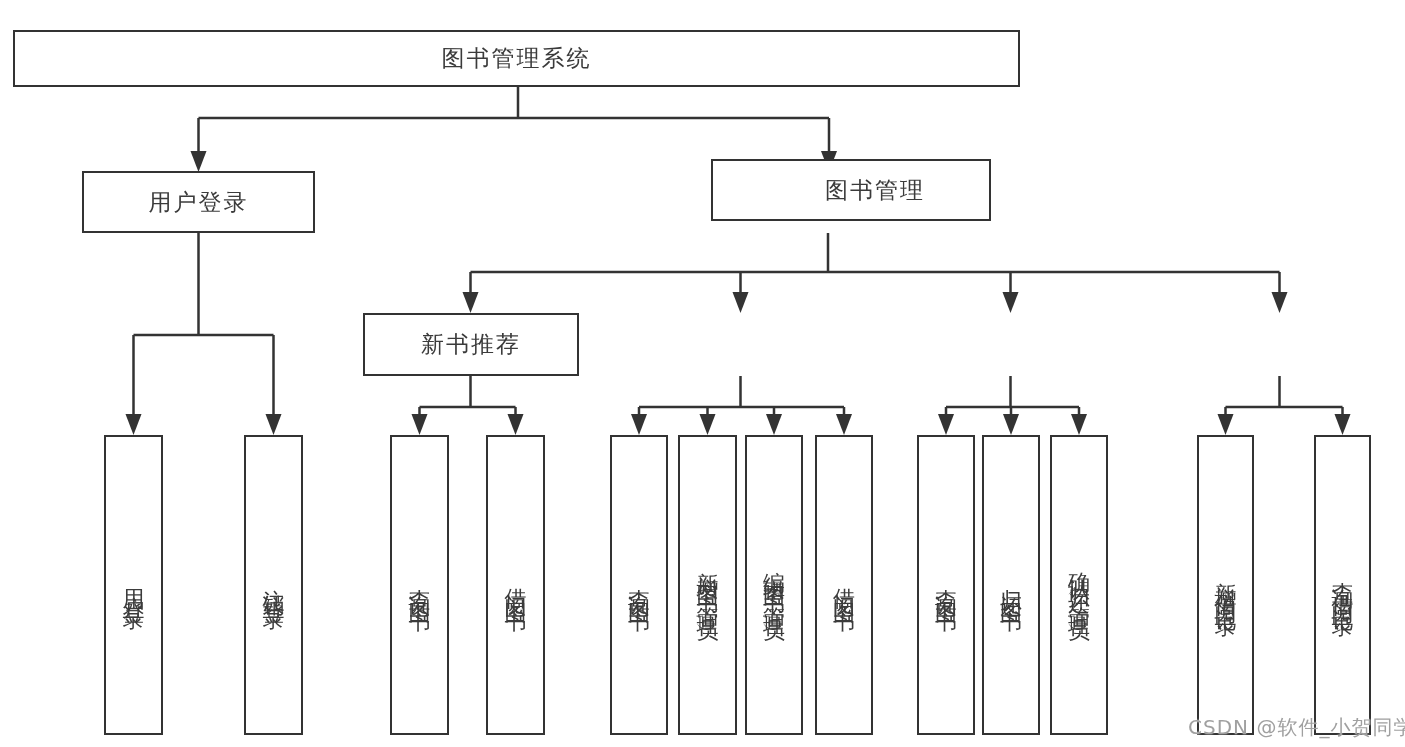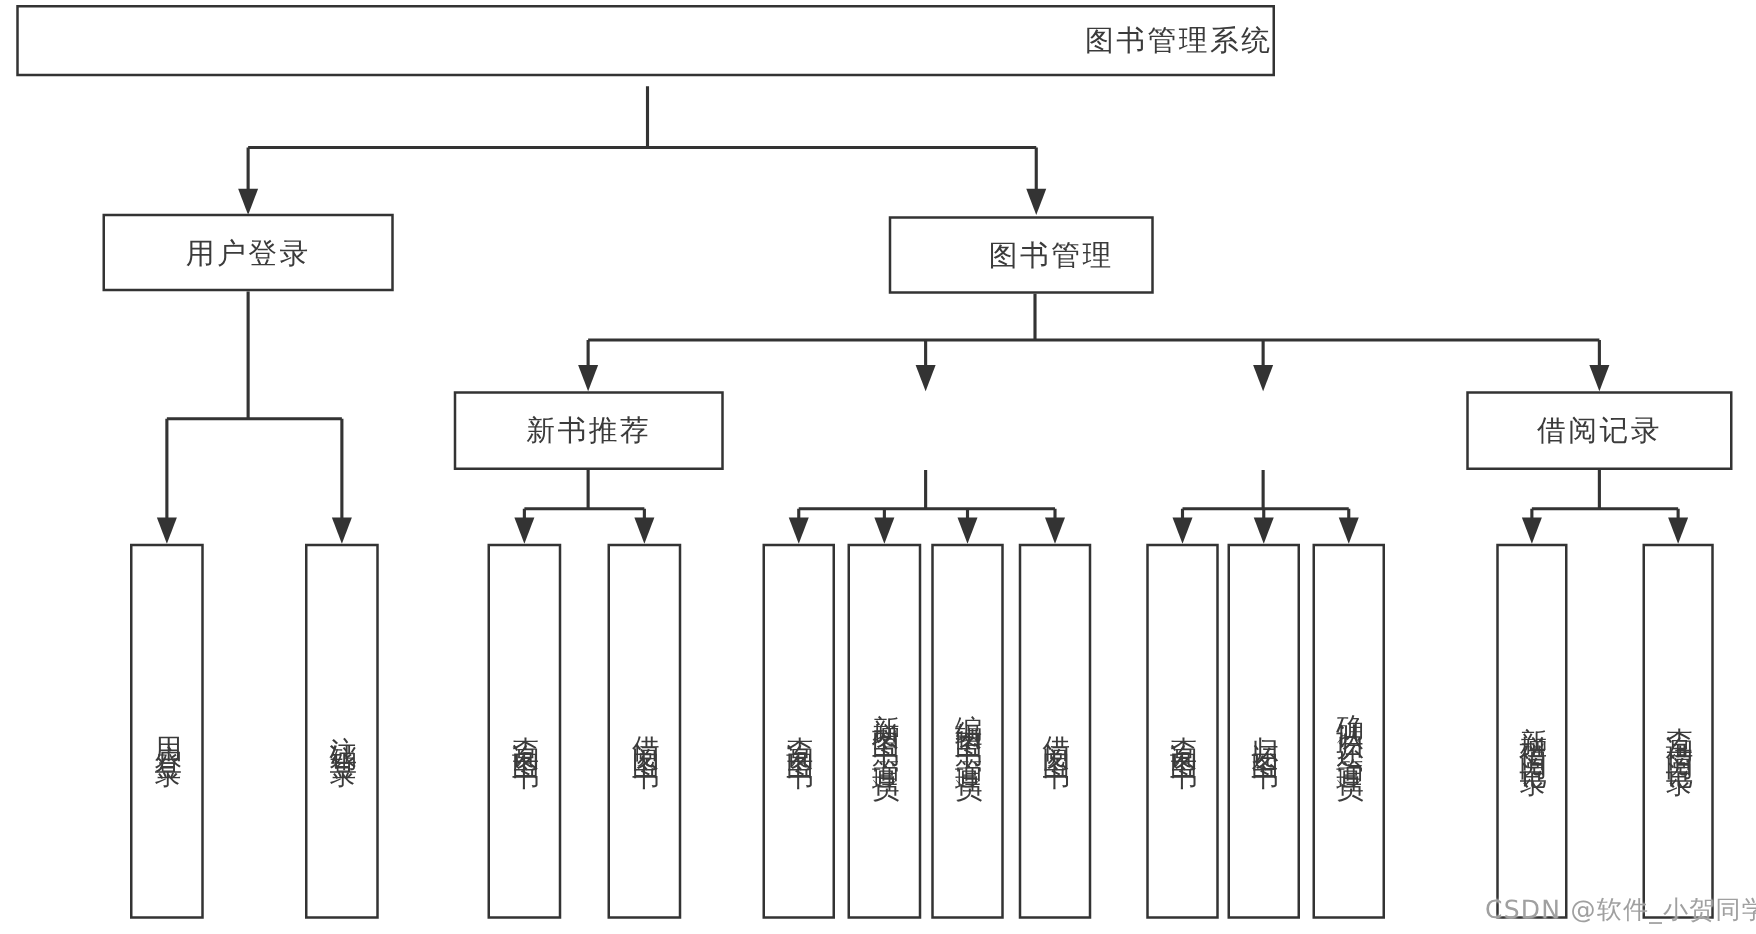--- a/index.html
+++ b/index.html
@@ -94,36 +94,33 @@
       <polygon points="766,414 782,414 774,435"></polygon>
       <polygon points="836,414 852,414 844,435"></polygon>
       <polygon points="938,414 954,414 946,435"></polygon>
       <polygon points="1003,414 1019,414 1011,435"></polygon>
       <polygon points="1071,414 1087,414 1079,435"></polygon>
       <polygon points="1217.5,414 1233.5,414 1225.5,435"></polygon>
       <polygon points="1334.5,414 1350.5,414 1342.5,435"></polygon>
     </g>
   </svg>
 
-  <div class="hnode" style="left:13px; top:4px; width:1007px; height:57px;justify-content:flex-end;">
+  <div class="hnode" style="left:13px; top:30px; width:1007px; height:57px;">
     <span>图书管理系统</span>
   </div>
 
   <div class="hnode" style="left:82px; top:171px; width:233px; height:62px;">
     <span>用户登录</span>
   </div>
-  <div class="hnode" style="left:711px; top:173px; width:212px; height:62px;padding-left:48px;">
+  <div class="hnode" style="left:711px; top:159px; width:280px; height:62px;padding-left:48px;">
     <span>图书管理</span>
   </div>
 
   <div class="hnode" style="left:363px; top:313px; width:216px; height:63px;">
     <span>新书推荐</span>
-  </div>
-  <div class="hnode" style="left:1173px; top:313px; width:213px; height:63px;">
-    <span>借阅记录</span>
   </div>
 
   <div class="vnode" style="left:104px; width:59px;">
     <span>用户登录</span>
   </div>
   <div class="vnode" style="left:244px; width:59px;">
     <span>注销登录</span>
   </div>
 
   <div class="vnode" style="left:390px; width:59px;">

